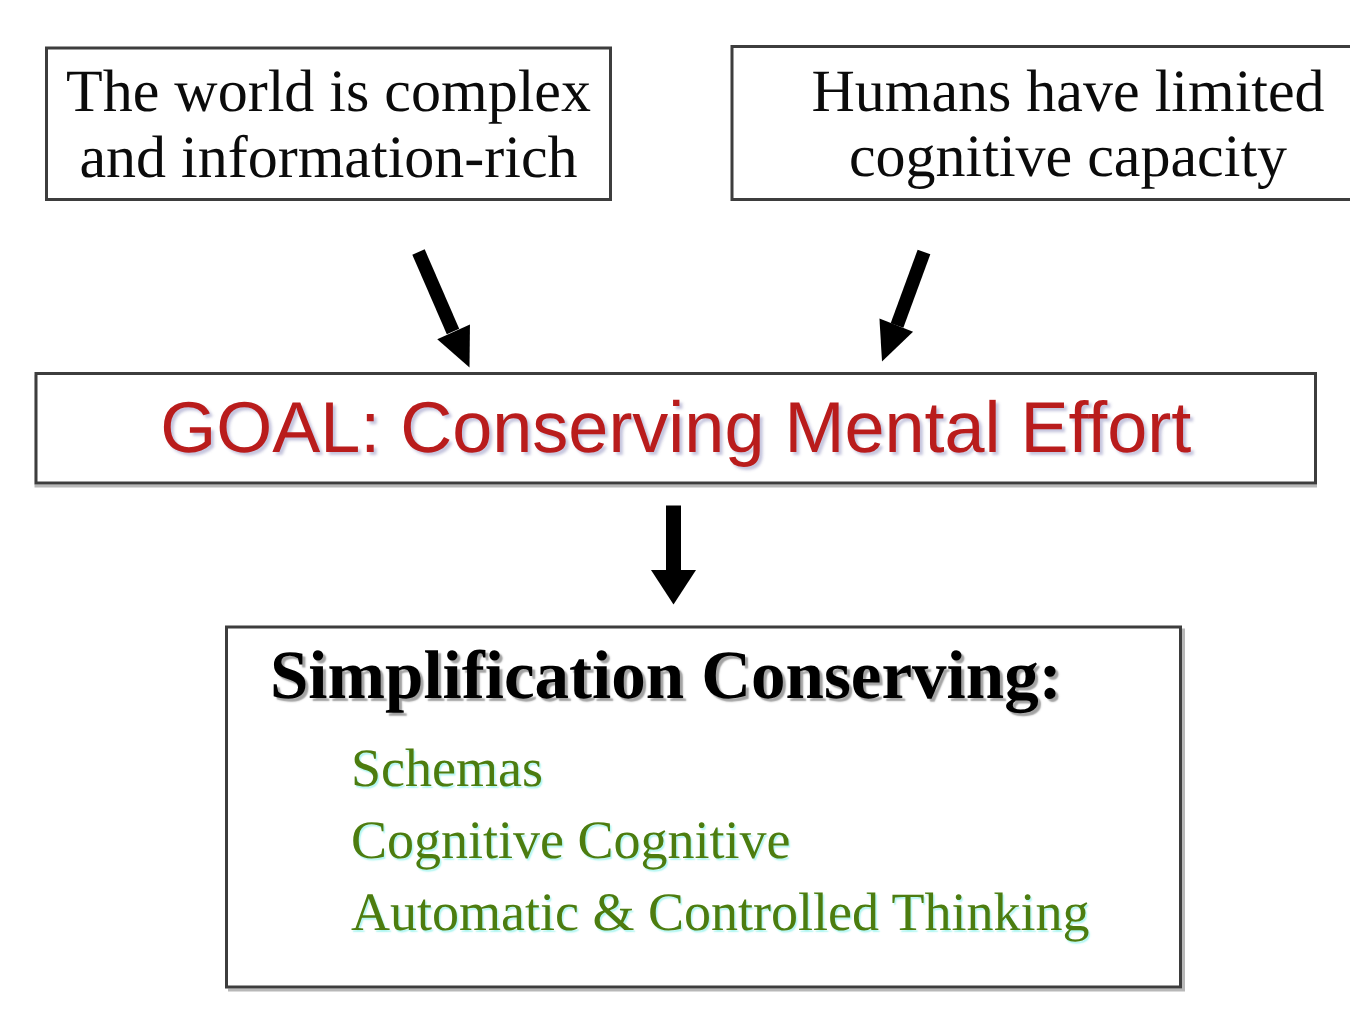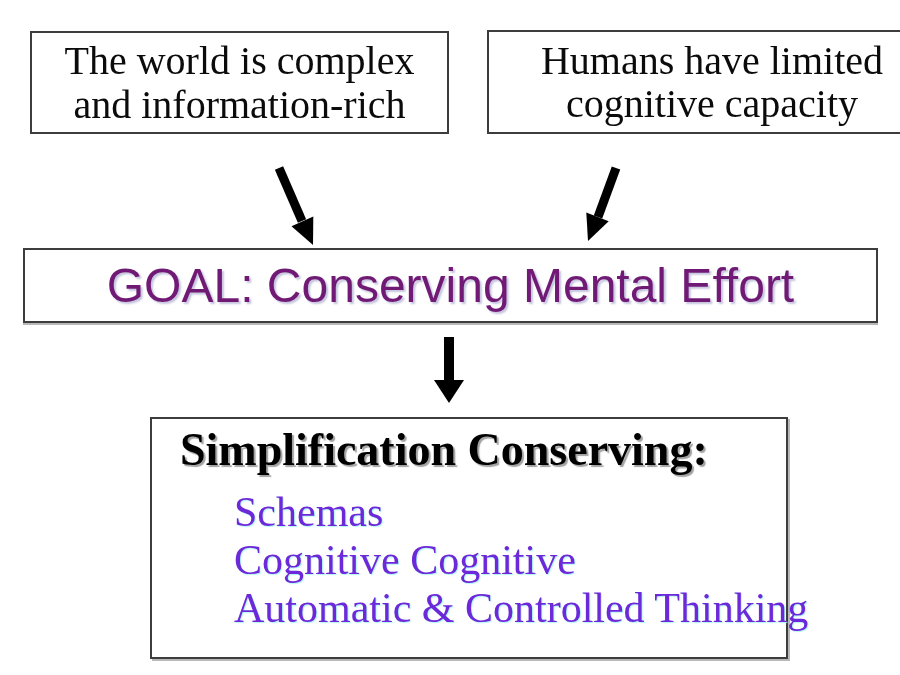--- a/index.html
+++ b/index.html
@@ -21,32 +21,32 @@
   .premise {
     display: flex;
     flex-direction: column;
     justify-content: center;
     align-items: center;
     text-align: center;
     font-size: 40px;
     line-height: 1.08;
     color: #0b0b0b;
   }
-  .premise-left  { left: 30px;  top: 31px; width: 419px; height: 103px; }
+  .premise-left  { left: 30px;  top: 31px; width: 378px; height: 103px; }
   .premise-right { left: 487px; top: 30px; width: 450px; height: 104px; }
   
   .goal {
     left: 23px; top: 248px; width: 855px; height: 75px;
     display: flex; align-items: center; justify-content: center;
     box-shadow: 0 2px 0 rgba(125,125,125,0.55);
   }
   .goal-text {
     font-family: "Liberation Sans", "DejaVu Sans", sans-serif;
     font-size: 48px;
-    color: #701a75;
+    color: #b91c1c;
     white-space: nowrap;
     text-shadow: 2px 2px 2px rgba(125,125,180,0.45);
   }
   
   .strategies {
     left: 150px; top: 417px; width: 638px; height: 242px;
     padding: 4px 0 0 28px;
     box-shadow: 2px 2px 0 rgba(125,125,125,0.55);
   }
   .strategies-heading {
@@ -55,23 +55,23 @@
     color: #000000;
     text-shadow: 2px 2px 1px rgba(70,70,70,0.5);
     white-space: nowrap;
   }
   .strategies-list {
     list-style: none;
     margin: 12px 0 0 0;
     padding: 0 0 0 54px;
   }
   .strategies-list li {
-    font-size: 42px;
+    font-size: 36px;
     line-height: 48px;
-    color: #6d28d9;
+    color: #4d7c0f;
     text-shadow: 1px 1px 1px rgba(160,245,238,0.85);
     white-space: nowrap;
   }
   
   .connectors {
     position: absolute;
     left: 0; top: 0;
     width: 900px; height: 675px;
     pointer-events: none;
   }

